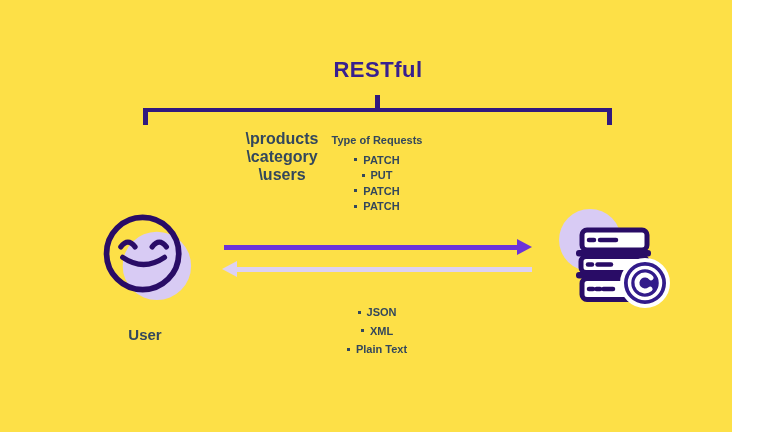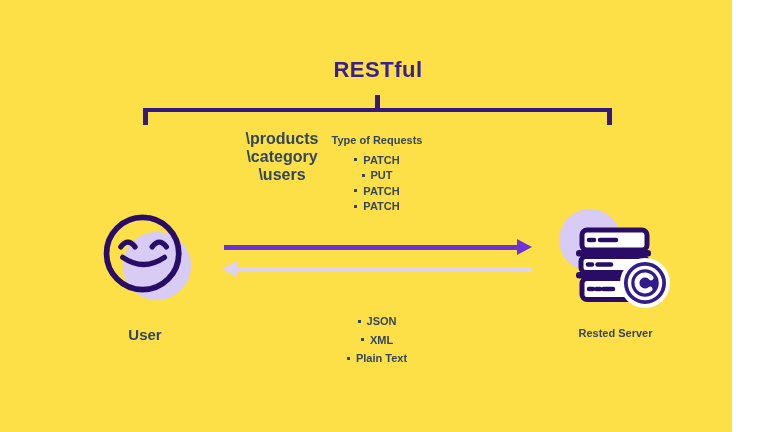--- a/index.html
+++ b/index.html
@@ -16,21 +16,21 @@
   .bracket-tick-mid   { position:absolute; left:375px; top:95px;  width:5px; height:13px; background:#31197f; }
 
   
   .navy { color:#33475c; }
   .endpoints { position:absolute; left:232px; top:130px; width:100px; text-align:center;
                font-size:16px; font-weight:700; line-height:18px; }
   .block-heading { font-size:11px; font-weight:700; line-height:16px; text-align:center; }
   .requests  { position:absolute; left:307px; top:132px; width:140px; }
   .responses { position:absolute; left:307px; top:298px; width:140px; }
   ul.dotlist { list-style:none; margin-top:4px; }
-  .responses ul.dotlist { margin-top:14px; }
+  .responses ul.dotlist { margin-top:5px; }
   ul.dotlist li { display:flex; align-items:center; justify-content:center; gap:6px;
                   font-size:11px; font-weight:700; }
   .requests ul.dotlist li  { height:15.5px; }
   .responses ul.dotlist li { height:18.5px; }
   ul.dotlist li::before { content:""; width:3px; height:3px; background:#33475c; flex:0 0 auto; }
 
   
   .arrow-request-line { position:absolute; left:224px; top:245px; width:295px; height:5px; background:#6c33d9; }
   .arrow-request-head { position:absolute; left:517px; top:239px; width:0; height:0;
                         border-top:8.5px solid transparent; border-bottom:8.5px solid transparent;
@@ -113,15 +113,14 @@
     <rect x="27" y="78.5" width="64" height="21" rx="5" fill="#ffffff" stroke="#290c66" stroke-width="5"></rect>
     <line x1="34" y1="89" x2="38" y2="89" stroke="#290c66" stroke-width="4.5" stroke-linecap="round"></line>
     <line x1="41.5" y1="89" x2="45" y2="89" stroke="#290c66" stroke-width="4.5" stroke-linecap="round"></line>
     <line x1="48.5" y1="89" x2="58" y2="89" stroke="#290c66" stroke-width="4.5" stroke-linecap="round"></line>
     <g>
       <circle cx="90" cy="83" r="23" fill="#321b8a" stroke="#ffffff" stroke-width="4"></circle>
       <circle cx="90" cy="83" r="15.5" fill="none" stroke="#ffffff" stroke-width="3.5"></circle>
       <path d="M96.1 77.9 A8 8 0 1 0 95.1 89.1" fill="none" stroke="#ffffff" stroke-width="5" stroke-linecap="round"></path>
     </g>
   </svg>
-  <div class="server-label navy">Rested Server</div>
 
 </div>
 
 </body></html>

